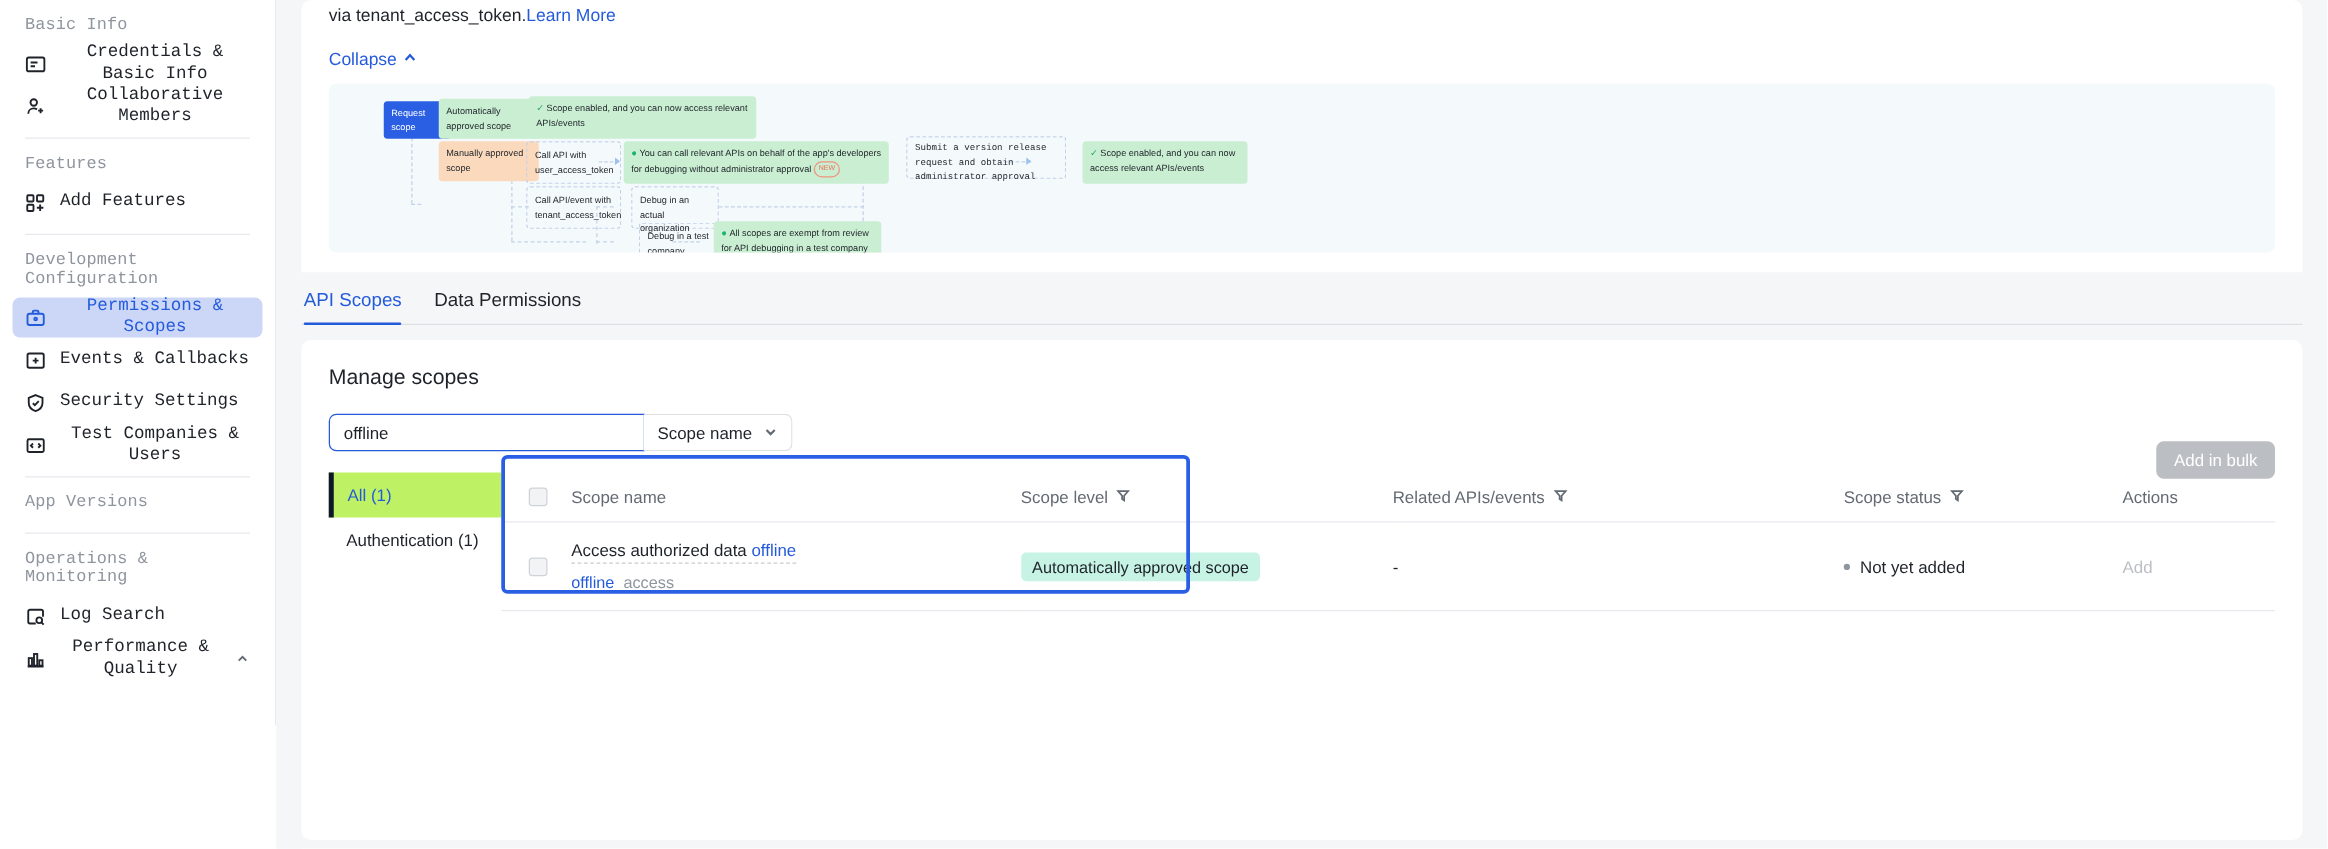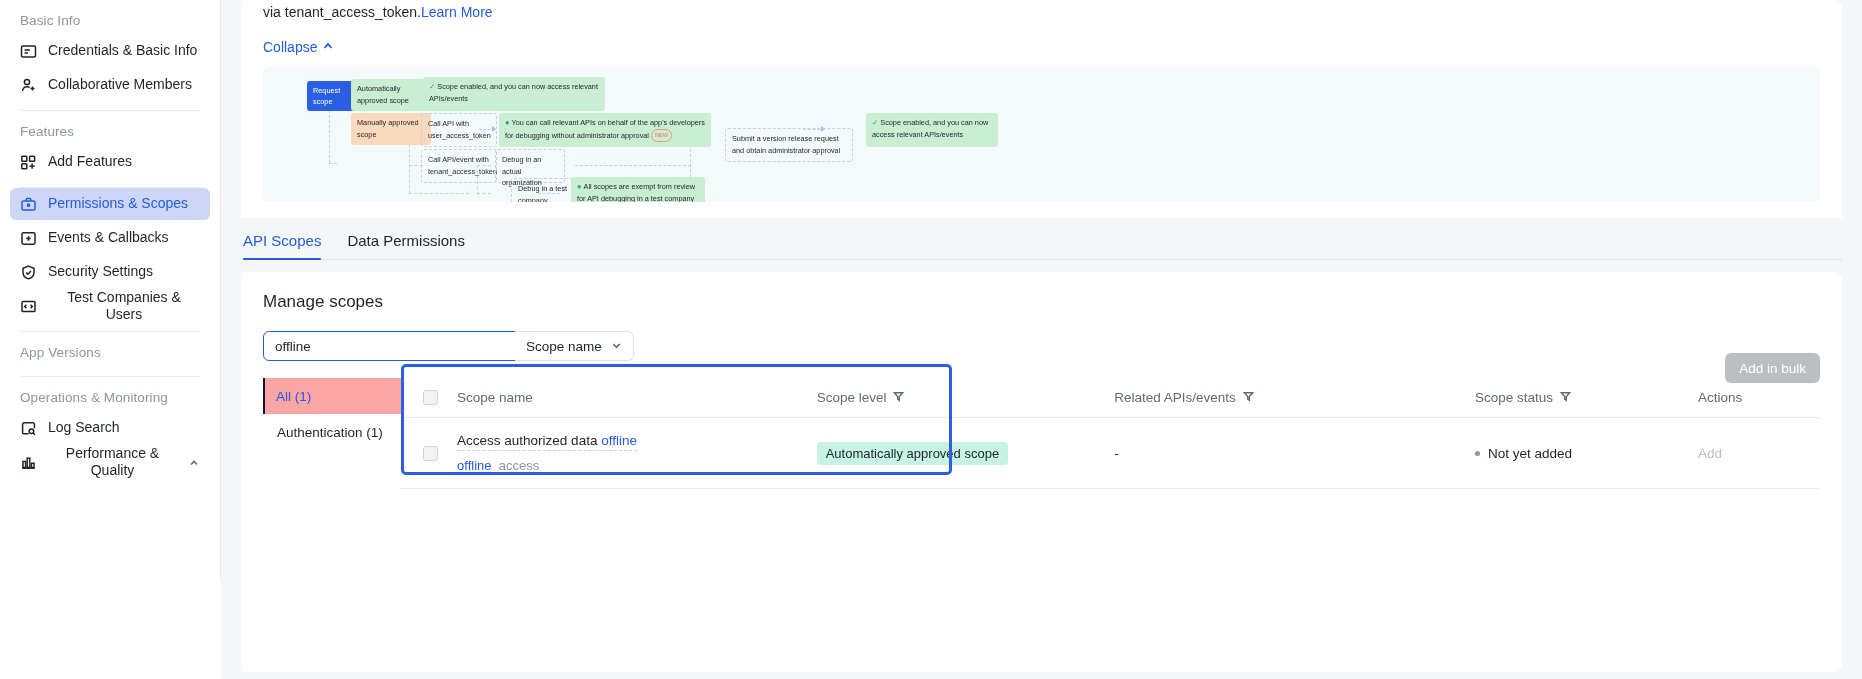--- a/index.html
+++ b/index.html
@@ -14,20 +14,21 @@
   .app { display: flex; width: 1862px; height: 679px; }
 
   
   .sidebar {
     width: 221px; min-width: 221px; height: 580px;
     background: #ffffff;
     border-right: 1px solid #e7e9ed;
     padding: 0 10px;
     overflow: hidden;
     position: relative;
+    font-family: Liberation Mono, monospace;
   }
   .side-group-title {
     font-size: 13.5px; color: #8f959e;
     padding: 13px 10px 7px 10px;
     letter-spacing: .1px;
   }
   .side-item {
     display: flex; align-items: center; gap: 11px;
     height: 32px; padding: 0 10px;
     border-radius: 6px; cursor: pointer;
@@ -152,21 +153,21 @@
     font-family: "Liberation Sans", sans-serif;
   }
 
   .body-row { display: flex; margin-top: 17px; }
   .left-nav { width: 138px; min-width: 138px; padding-top: 0; }
   .lnav-item {
     height: 36px; display: flex; align-items: center;
     padding: 0 14px; font-size: 13.5px; color: #1f2329;
     cursor: pointer; border-radius: 4px;
   }
-  .lnav-item.active { background: #fca5a5; color: #245bdb; border-left: 2px solid #0f172a; padding-left: 11px; border-radius: 0; }
+  .lnav-item.active { background: #bef264; color: #245bdb; border-left: 4px solid #0f172a; padding-left: 11px; border-radius: 0; }
 
   .table-zone { flex: 1; position: relative; }
   .hl-box {
     position: absolute; left: 0; top: -14px;
     width: 551px; height: 111px;
     border: 3px solid #2b5fe3; border-radius: 5px;
     pointer-events: none;
   }
   table.scopes { width: 100%; border-collapse: collapse; table-layout: fixed; }
   table.scopes th {
@@ -248,20 +249,21 @@
             <rect x="9.6" y="2.2" width="5" height="5" rx="0.8"></rect>
             <rect x="1.8" y="9.8" width="5" height="5" rx="0.8"></rect>
             <line x1="12.1" y1="9.6" x2="12.1" y2="14.8"></line>
             <line x1="9.5" y1="12.2" x2="14.7" y2="12.2"></line>
           </svg>
       </span>
       <span class="side-label">Add Features</span>
     </div>
 
     <div class="side-sep"></div>
+    <div class="side-group-title">Development Configuration</div>
 
     <div class="side-item active">
       <span class="ico">
         <svg viewBox="0 0 17 17">
             <rect x="2" y="5" width="13" height="9" rx="1.6"></rect>
             <path d="M6.2 5V3.6c0-.6.5-1.1 1.1-1.1h2.4c.6 0 1.1.5 1.1 1.1V5"></path>
             <circle cx="8.5" cy="9.2" r="1.1"></circle>
           </svg>
       </span>
       <span class="side-label">Permissions &amp; Scopes</span>
@@ -388,29 +390,29 @@
         </div>
 
         <div class="fnode orange" style="left:88px; top:46px; width:80px; height:32px;">Manually approved scope</div>
 
         <div class="fnode dashed" style="left:158px; top:46px; width:76px; height:34px;">Call API with user_access_token</div>
 
         <div class="fnode green" style="left:236px; top:46px; width:212px; height:34px;">
           <span class="gi2">●</span><span>You can call relevant APIs on behalf of the app's developers for debugging without administrator approval</span><span class="badge-new">NEW</span>
         </div>
 
-        <div class="fnode dashed" style="left:462px; top:61px; width:128px; height:34px;">Submit a version release request and obtain administrator approval</div>
+        <div class="fnode dashed" style="left:462px; top:42px; width:128px; height:34px;font-family:Liberation Mono, monospace;">Submit a version release request and obtain administrator approval</div>
 
         <div class="fnode green" style="left:603px; top:46px; width:132px; height:34px;">
           <span class="gi">✓</span><span>Scope enabled, and you can now access relevant APIs/events</span>
         </div>
 
         <div class="fnode dashed" style="left:158px; top:82px; width:76px; height:34px;">Call API/event with tenant_access_token</div>
 
-        <div class="fnode dashed" style="left:232px; top:82px; width:70px; height:34px;">Debug in an actual organization</div>
+        <div class="fnode dashed" style="left:242px; top:82px; width:70px; height:34px;">Debug in an actual organization</div>
 
         <div class="fnode dashed" style="left:248px; top:111px; width:70px; height:34px;">Debug in a test company</div>
 
         <div class="fnode green" style="left:308px; top:110px; width:134px; height:34px;">
           <span class="gi2">●</span><span>All scopes are exempt from review for API debugging in a test company</span>
         </div>
 
       </div>
     </section>
 

